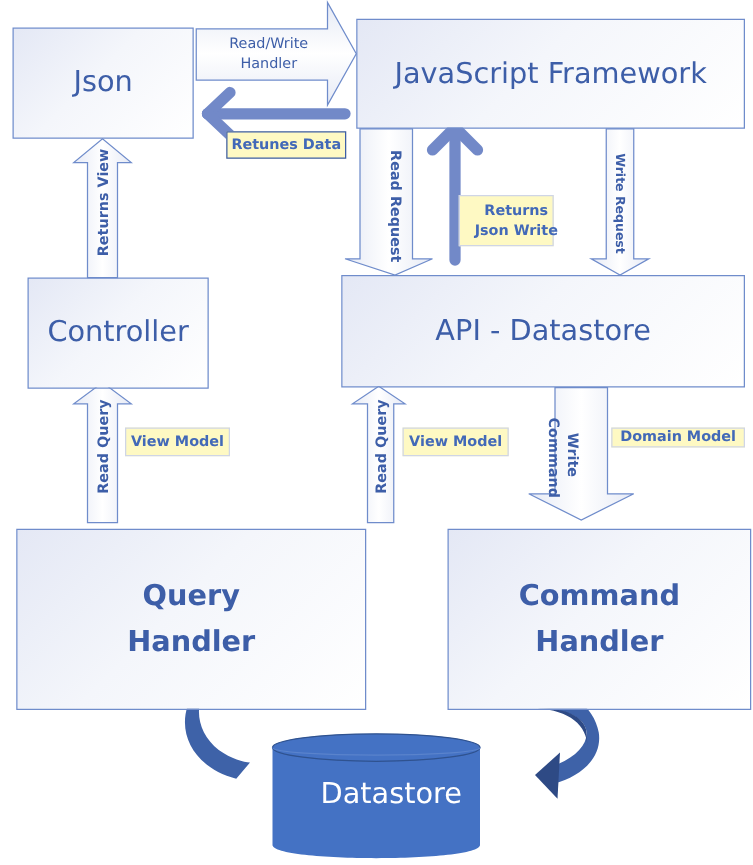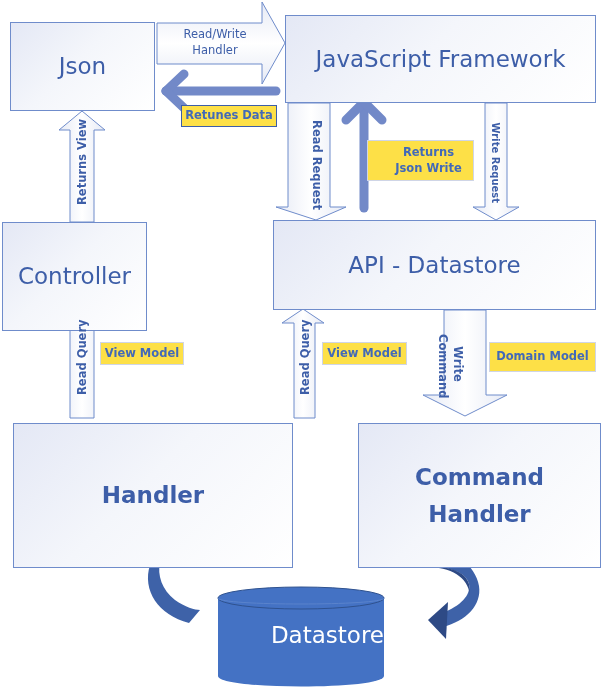--- a/index.html
+++ b/index.html
@@ -9,32 +9,32 @@
       border: 1.3px solid #6f8ccb;
       background: linear-gradient(135deg, #e4e8f5 0%, #f4f6fb 45%, #ffffff 100%);
       display: flex; align-items: center; justify-content: center; text-align: center;
       color: #3d5ea8;
     }
     .box .label { font-family: "DejaVu Sans", sans-serif; line-height: 1.25; }
     .big-label { font-size: 23px; }
     .bold-label { font-weight: bold; font-size: 23px; line-height: 1.6 !important; }
     .tag {
       position: absolute; box-sizing: border-box;
-      border: 1px solid #cfd5e6; background: #fde047;
+      border: 1px solid #cfd5e6; background: #fef9c3;
       color: #4269b8; font-weight: bold; font-size: 11.5px;
       display: flex; align-items: center; justify-content: center; text-align: center;
       line-height: 1.35; white-space: nowrap;
     }
     .tag.dark { border: 1px solid #3d5ea8; }
     svg.overlay { position: absolute; left: 0; top: 0; }
     .vtext {
       position: absolute; color: #3d5ea8; font-weight: bold; font-size: 11.5px;
       white-space: nowrap; transform-origin: center center;
     }
-    .cyl-label { position: absolute; color: #ffffff; font-size: 23px; text-align: right; }
+    .cyl-label { position: absolute; color: #ffffff; font-size: 23px; text-align: center; margin-left: 12px; }
   </style>
 </head>
 <body>
 
 <svg class="overlay" width="602" height="692" viewBox="0 0 602 692">
   <defs>
     <linearGradient id="hgrad" x1="0" y1="0" x2="0" y2="1">
       <stop offset="0" stop-color="#e6eaf5"></stop>
       <stop offset="0.5" stop-color="#ffffff"></stop>
       <stop offset="1" stop-color="#e6eaf5"></stop>
@@ -92,60 +92,61 @@
 </svg>
 
 <div class="box" style="left:10px; top:22px; width:145px; height:89px;">
   <span class="label big-label">Json</span>
 </div>
 
 <div class="box" style="left:285px; top:15px; width:311px; height:88px; flex-direction:row;">
   <span class="label big-label">JavaScript Framework</span>
 </div>
 
-<div class="box" style="left:2px; top:222px; width:145px; height:109px;">
+<div class="box" style="left:22px; top:222px; width:145px; height:89px;">
   <span class="label big-label">Controller</span>
 </div>
 
 <div class="box" style="left:273px; top:220px; width:323px; height:90px;">
   <span class="label big-label">API - Datastore</span>
 </div>
 
 <div class="box" style="left:13px; top:423px; width:280px; height:145px; flex-direction:column;">
+  <span class="label bold-label">Query</span>
   <span class="label bold-label">Handler</span>
 </div>
 
 <div class="box" style="left:358px; top:423px; width:243px; height:145px; flex-direction:column;">
   <span class="label bold-label">Command</span>
   <span class="label bold-label">Handler</span>
 </div>
 
 <div style="position:absolute; left:165px; top:26px; width:100px; text-align:center; color:#3d5ea8; font-weight:normal; font-size:11.5px; line-height:1.4;">
   <div>Read/Write</div>
   <div>Handler</div>
 </div>
 
 <div class="tag dark" style="left:181px; top:105px; width:96px; height:22px;">
   <span>Retunes Data</span>
 </div>
 
-<div class="tag" style="left:367px; top:140px; width:107px; height:41px; flex-direction:column;padding-left:16px;">
+<div class="tag" style="left:367px; top:156px; width:76px; height:41px; flex-direction:column;padding-left:16px;">
   <span>Returns</span>
   <span>Json Write</span>
 </div>
 
 <div class="tag" style="left:100px; top:342px; width:84px; height:23px;">
   <span>View Model</span>
 </div>
 
 <div class="tag" style="left:322px; top:342px; width:85px; height:23px;">
   <span>View Model</span>
 </div>
 
-<div class="tag" style="left:489px; top:342px; width:107px; height:30px;">
+<div class="tag" style="left:489px; top:342px; width:107px; height:16px;">
   <span>Domain Model</span>
 </div>
 
 <div class="vtext" style="left:42px; top:158px; width:80px; text-align:center; transform:rotate(-90deg);">Returns View</div>
 
 <div class="vtext" style="left:272px; top:158px; width:90px; text-align:center; transform:rotate(90deg);">Read Request</div>
 
 <div class="vtext" style="left:455px; top:157px; width:80px; text-align:center; font-size:10px; transform:rotate(90deg);">Write Request</div>
 
 <div class="vtext" style="left:46px; top:352px; width:72px; text-align:center; transform:rotate(-90deg);">Read Query</div>

